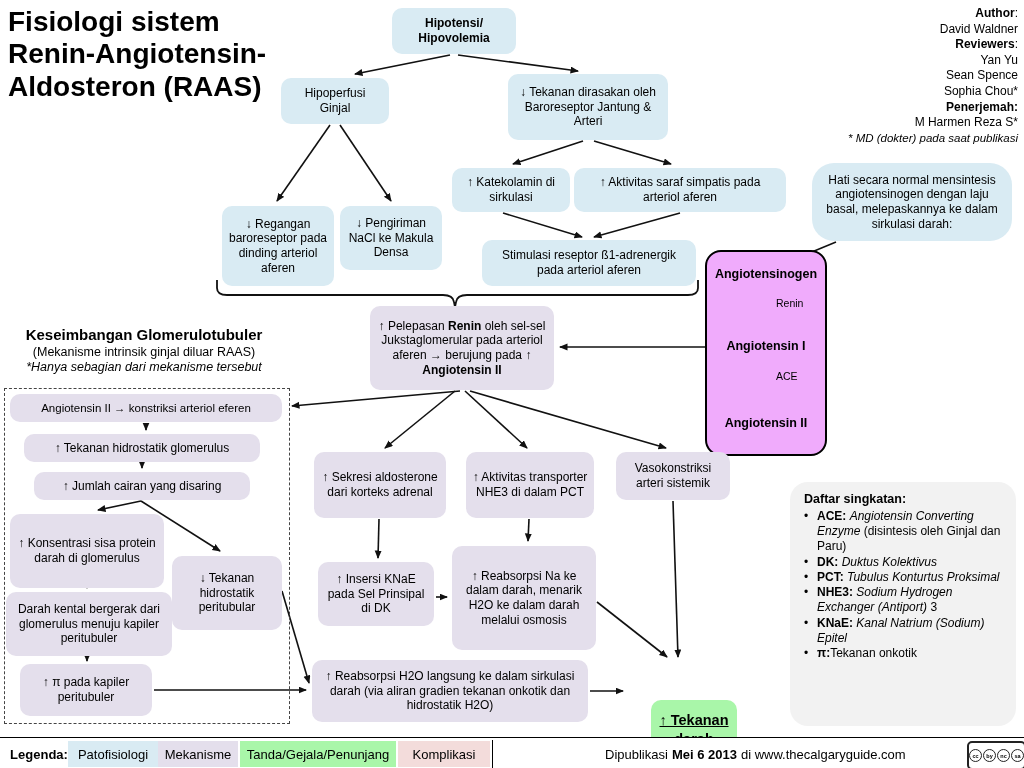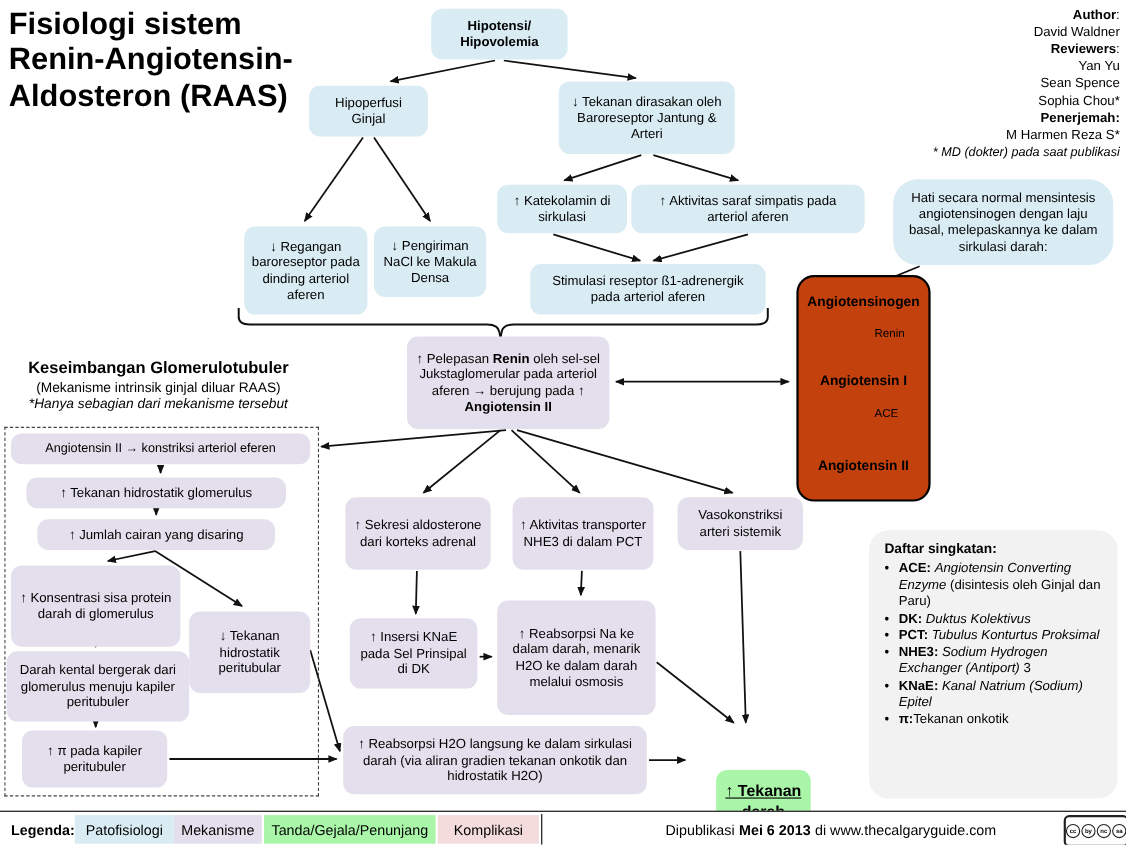--- a/index.html
+++ b/index.html
@@ -16,21 +16,21 @@
   .sm{font-size:11.5px;}
   .green-box{background:var(--c-sign);font-weight:bold;font-size:14.5px;line-height:1.3;}
   .green-box .u{text-decoration:underline;}
   
   .title{left:8px;top:6px;width:370px;font-size:28px;font-weight:bold;
          line-height:1.16;white-space:pre-line;}
   
   .credits{left:760px;top:6px;width:258px;text-align:right;font-size:12px;line-height:1.3;}
   .credits i{font-size:11.5px;}
   
-  .cascade{left:724px;top:250px;width:122px;height:206px;background:#c2410c;
+  .cascade{left:705px;top:250px;width:122px;height:206px;background:#f0abfc;
            border:2px solid #000;border-radius:16px;}
   .casc-t{position:absolute;left:0;width:100%;text-align:center;font-weight:bold;font-size:12.5px;}
   .enz{position:absolute;font-size:10.5px;}
   
   .glom-head{left:0px;top:326px;width:288px;text-align:center;line-height:1.25;}
   .gh1{font-weight:bold;font-size:15px;}
   .gh2{font-size:12.5px;}
   .gh3{font-size:12.5px;font-style:italic;}
   .dashed{left:4px;top:388px;width:286px;height:336px;border:1.6px dashed #444;}
   

